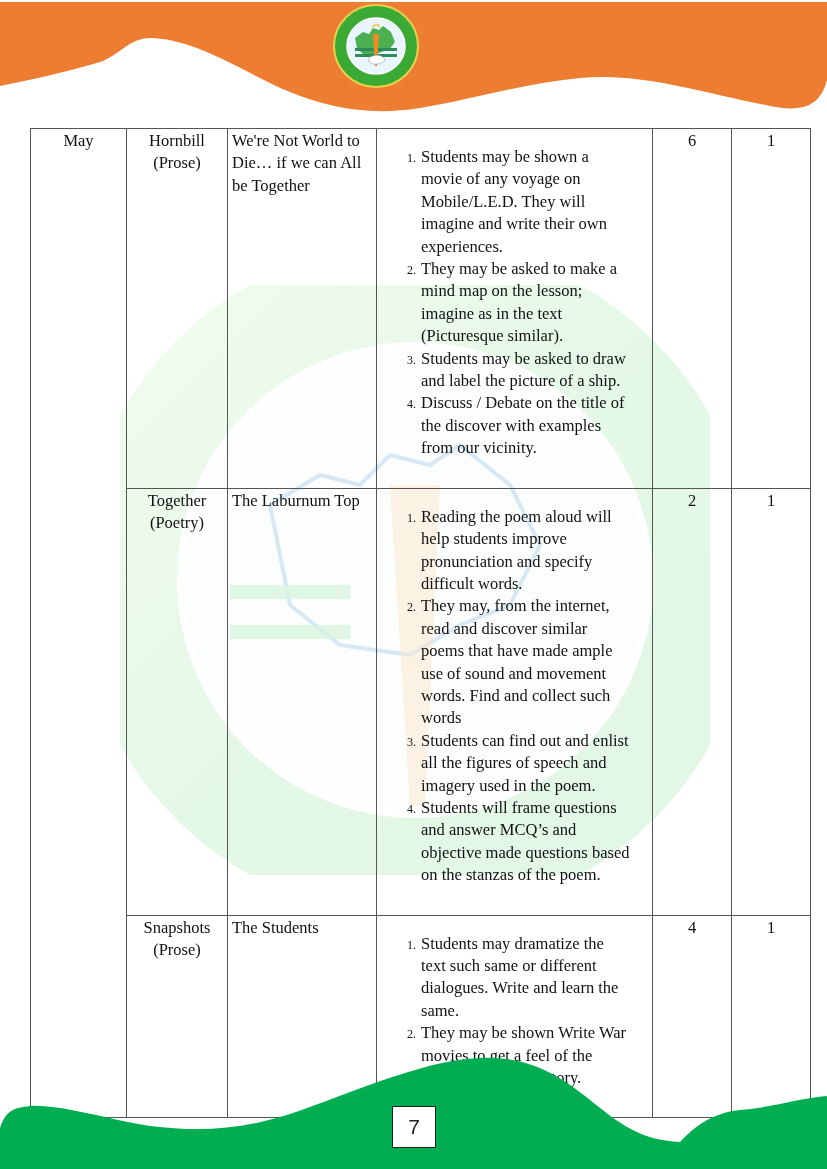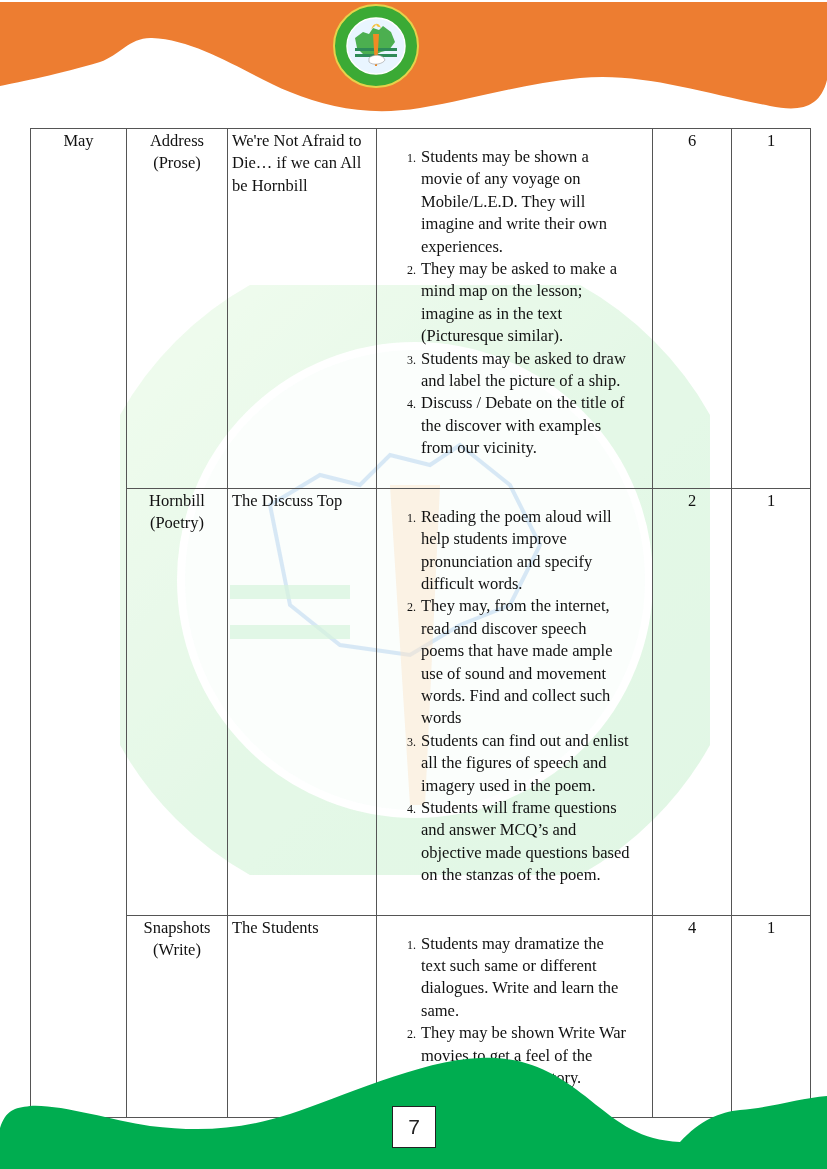--- a/index.html
+++ b/index.html
@@ -75,49 +75,49 @@
   <path d="M150,220 L200,190 L240,200 L270,170 L310,180 L340,160 L390,200 L420,260 L390,320 L340,340 L290,370 L220,360 L170,320 Z" fill="none" stroke="#9CC4E8" stroke-width="4" opacity="0.7"></path>
   <rect x="110" y="300" width="120" height="14" fill="#B7EBC0" opacity="0.7"></rect>
   <rect x="110" y="340" width="120" height="14" fill="#B7EBC0" opacity="0.7"></rect>
   <path d="M270,200 L320,200 L305,520 L290,520 Z" fill="#F8CFA0" opacity="0.5"></path>
 </svg>
 
 <table class="plan">
   <tbody>
       <tr>
     <td class="c-month" rowspan="3">May</td>
-    <td class="c-book">Address (Prose)</td>
-    <td class="c-chapter">We're Not Afraid to Die… if we can All be Hornbill</td>
+    <td class="c-book">Hornbill (Prose)</td>
+    <td class="c-chapter">We're Not World to Die… if we can All be Together</td>
     <td class="c-activity">
       <ol class="acts">
         <li>Students may be shown a movie of any voyage on Mobile/L.E.D. They will imagine and write their own experiences.</li>
         <li>They may be asked to make a mind map on the lesson; imagine as in the text (Picturesque similar).</li>
         <li>Students may be asked to draw and label the picture of a ship.</li>
         <li>Discuss / Debate on the title of the discover with examples from our vicinity.</li>
       </ol>
     </td>
     <td class="c-periods">6</td>
     <td class="c-tests">1</td>
   </tr>
   <tr>
-    <td class="c-book">Hornbill (Poetry)</td>
-    <td class="c-chapter">The Discuss Top</td>
+    <td class="c-book">Together (Poetry)</td>
+    <td class="c-chapter">The Laburnum Top</td>
     <td class="c-activity">
       <ol class="acts">
         <li>Reading the poem aloud will help students improve pronunciation and specify difficult words.</li>
-        <li>They may, from the internet, read and discover speech poems that have made ample use of sound and movement words. Find and collect such words</li>
+        <li>They may, from the internet, read and discover similar poems that have made ample use of sound and movement words. Find and collect such words</li>
         <li>Students can find out and enlist all the figures of speech and imagery used in the poem.</li>
         <li>Students will frame questions and answer MCQ’s and objective made questions based on the stanzas of the poem.</li>
       </ol>
     </td>
     <td class="c-periods">2</td>
     <td class="c-tests">1</td>
   </tr>
   <tr>
-    <td class="c-book">Snapshots (Write)</td>
+    <td class="c-book">Snapshots (Prose)</td>
     <td class="c-chapter">The Students</td>
     <td class="c-activity">
       <ol class="acts">
         <li>Students may dramatize the text such same or different dialogues. Write and learn the same.</li>
         <li>They may be shown Write War movies to get a feel of the background of the story.</li>
       </ol>
     </td>
     <td class="c-periods">4</td>
     <td class="c-tests">1</td>
   </tr>

